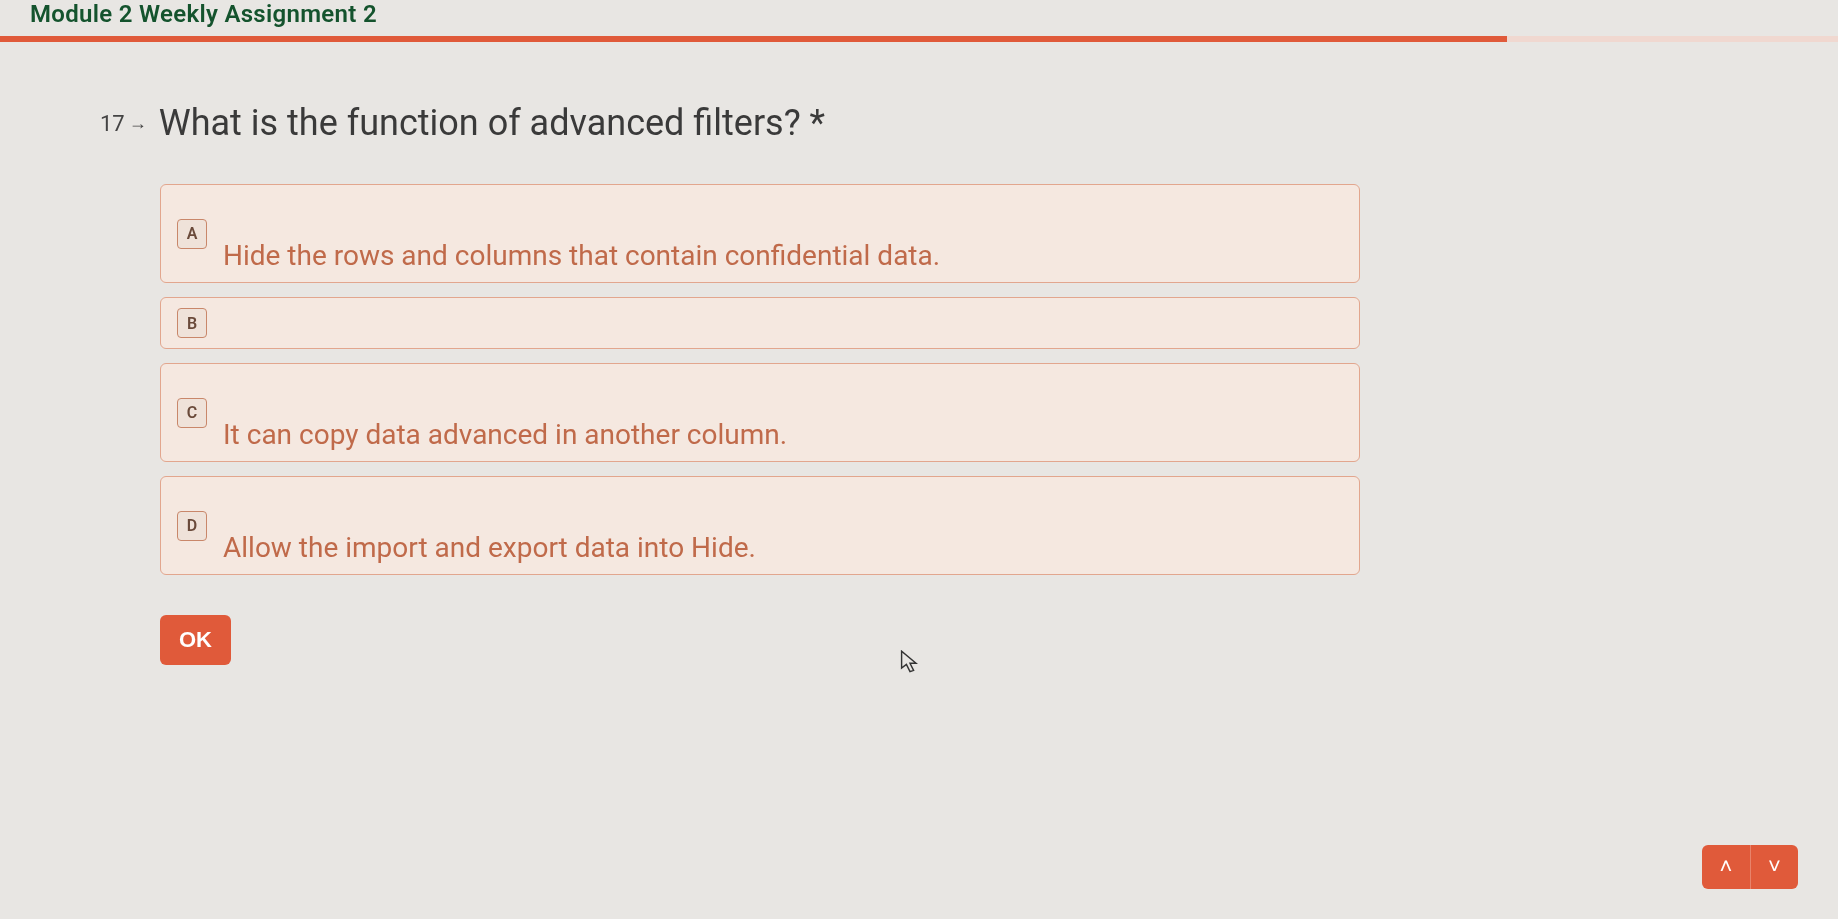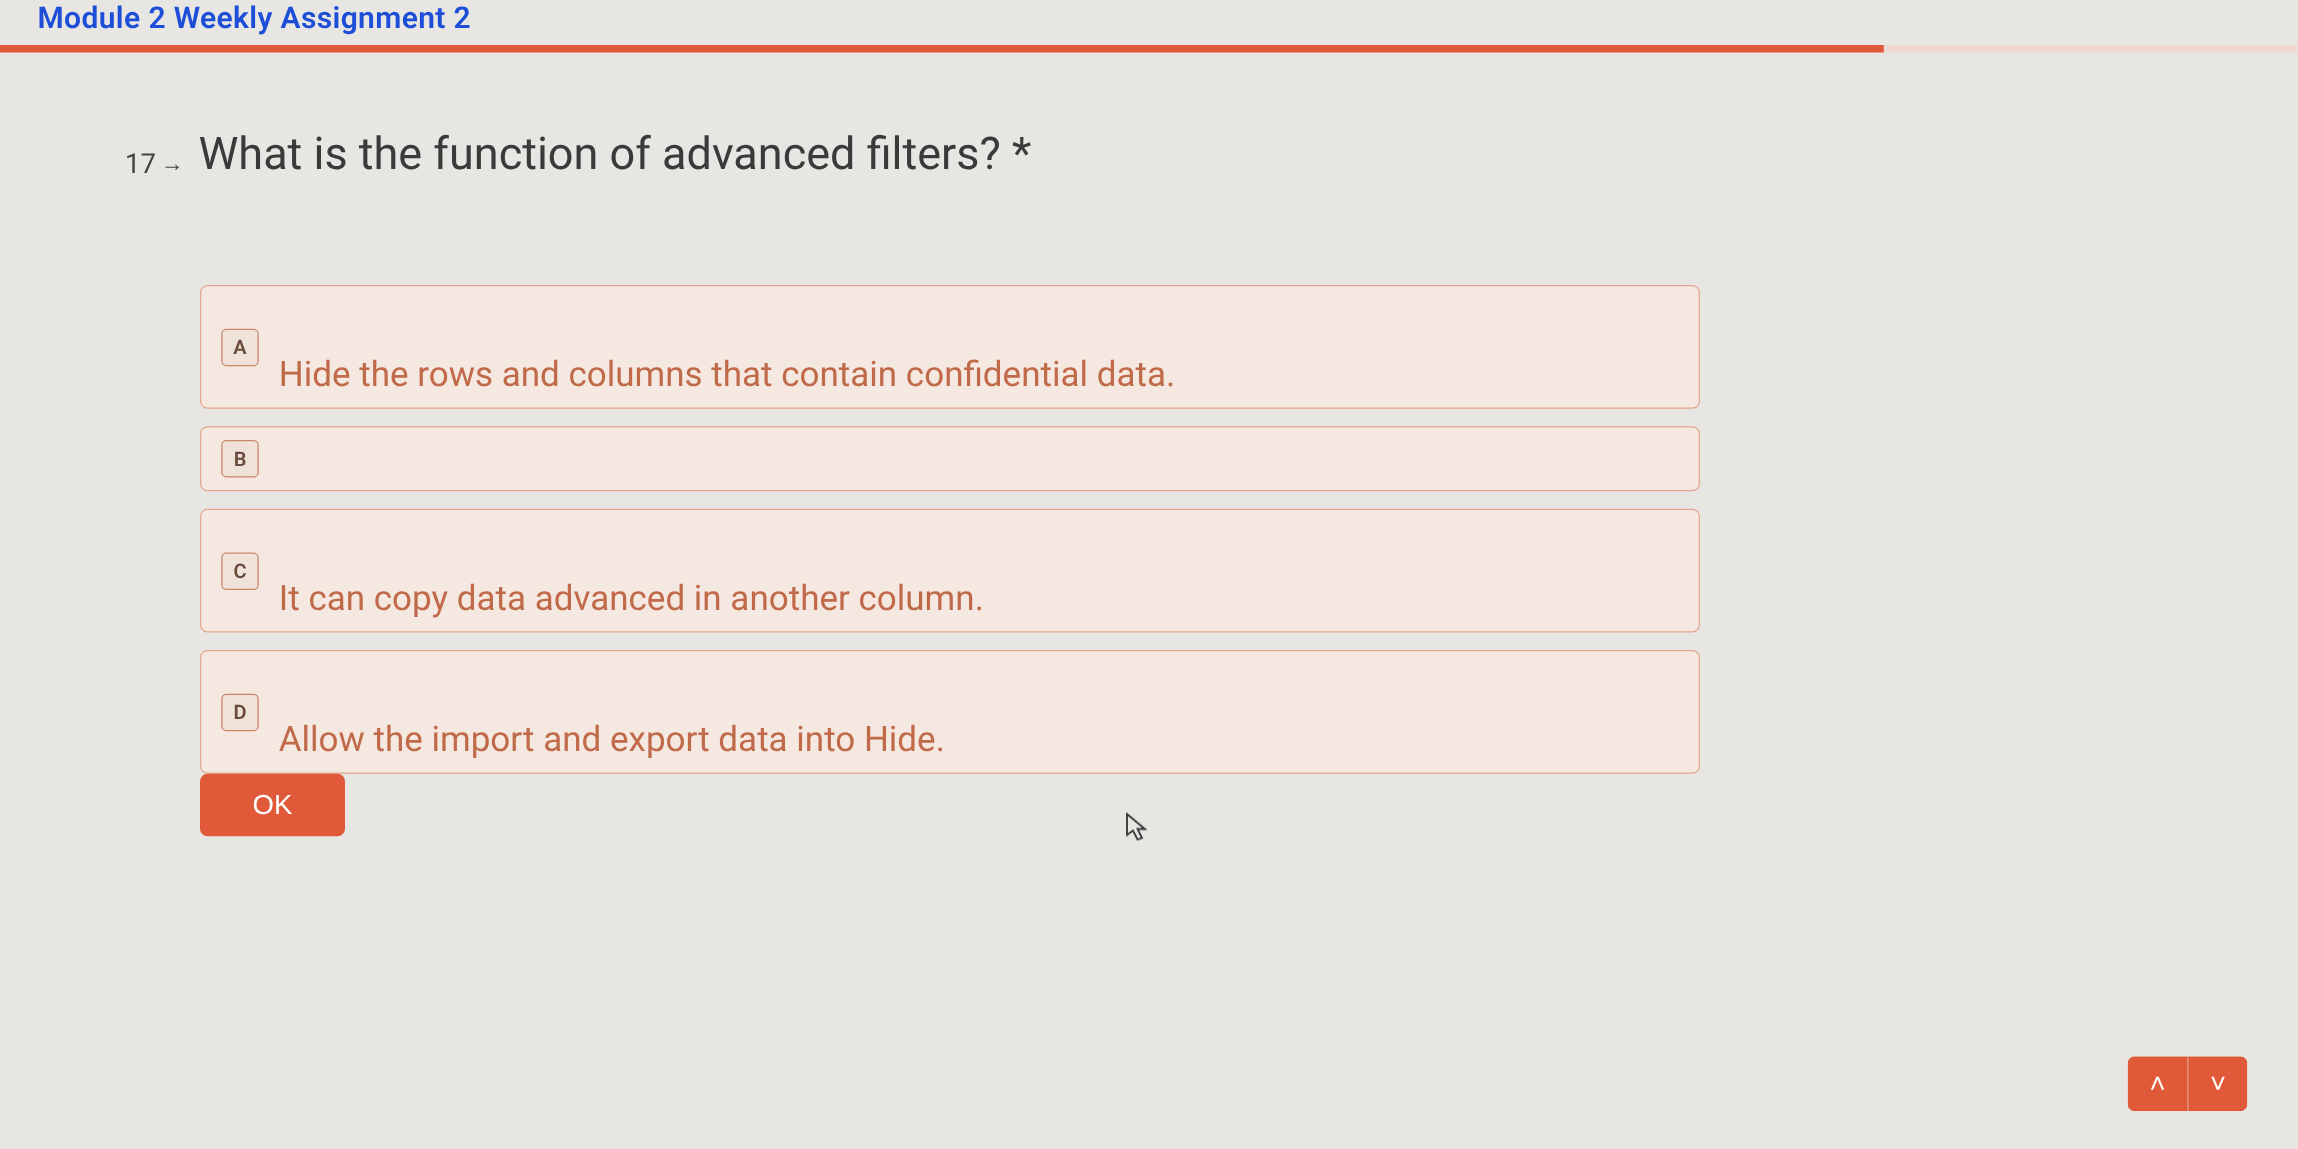--- a/index.html
+++ b/index.html
@@ -7,43 +7,43 @@
 body {
   font-family: -apple-system, BlinkMacSystemFont, "Segoe UI", Roboto, sans-serif;
   background: #e8e6e3;
   color: #3a3a3a;
   overflow: hidden;
 }
 .header {
   padding: 0 30px 8px 30px;
   font-size: 24px;
   font-weight: 600;
-  color: #1d4ed8;
+  color: #14532d;
   letter-spacing: 0.3px;
   border-radius: 14px;
 }
 .progress-track {
   width: 100%;
   height: 6px;
   background: #f0d8d0;
   position: relative;
 }
 .progress-fill {
   height: 100%;
   background: #e05a3a;
   width: 82%;
 }
 .content {
   padding: 60px 100px 40px 100px;
 }
 .question-row {
   display: flex;
-  align-items: flex-end;
+  align-items: center;
   gap: 12px;
-  margin-bottom: 84px;
+  margin-bottom: 40px;
 }
 .qnum {
   font-size: 22px;
   color: #444;
   display: inline-flex;
   align-items: center;
   gap: 4px;
 }
 .qnum .arrow { font-size: 18px; }
 .qtext {
@@ -81,28 +81,29 @@
   align-items: center;
   justify-content: center;
   border-radius: 4px;
 }
 .opt-text {
   font-size: 28px;
   color: #c06a4a;
   margin-top: 44px;
 }
 .ok-btn {
+  margin-top: 40px;
   margin-left: 60px;
   background: #e05a3a;
   color: #fff;
   font-size: 22px;
-  font-weight: 400;
+  font-weight: 700;
   border: none;
   border-radius: 6px;
-  padding: 12px 42px;
+  padding: 12px 19px;
   cursor: pointer;
 }
 .nav {
   position: fixed;
   right: 40px;
   bottom: 30px;
   display: flex;
   border-radius: 6px;
   overflow: hidden;
 }

